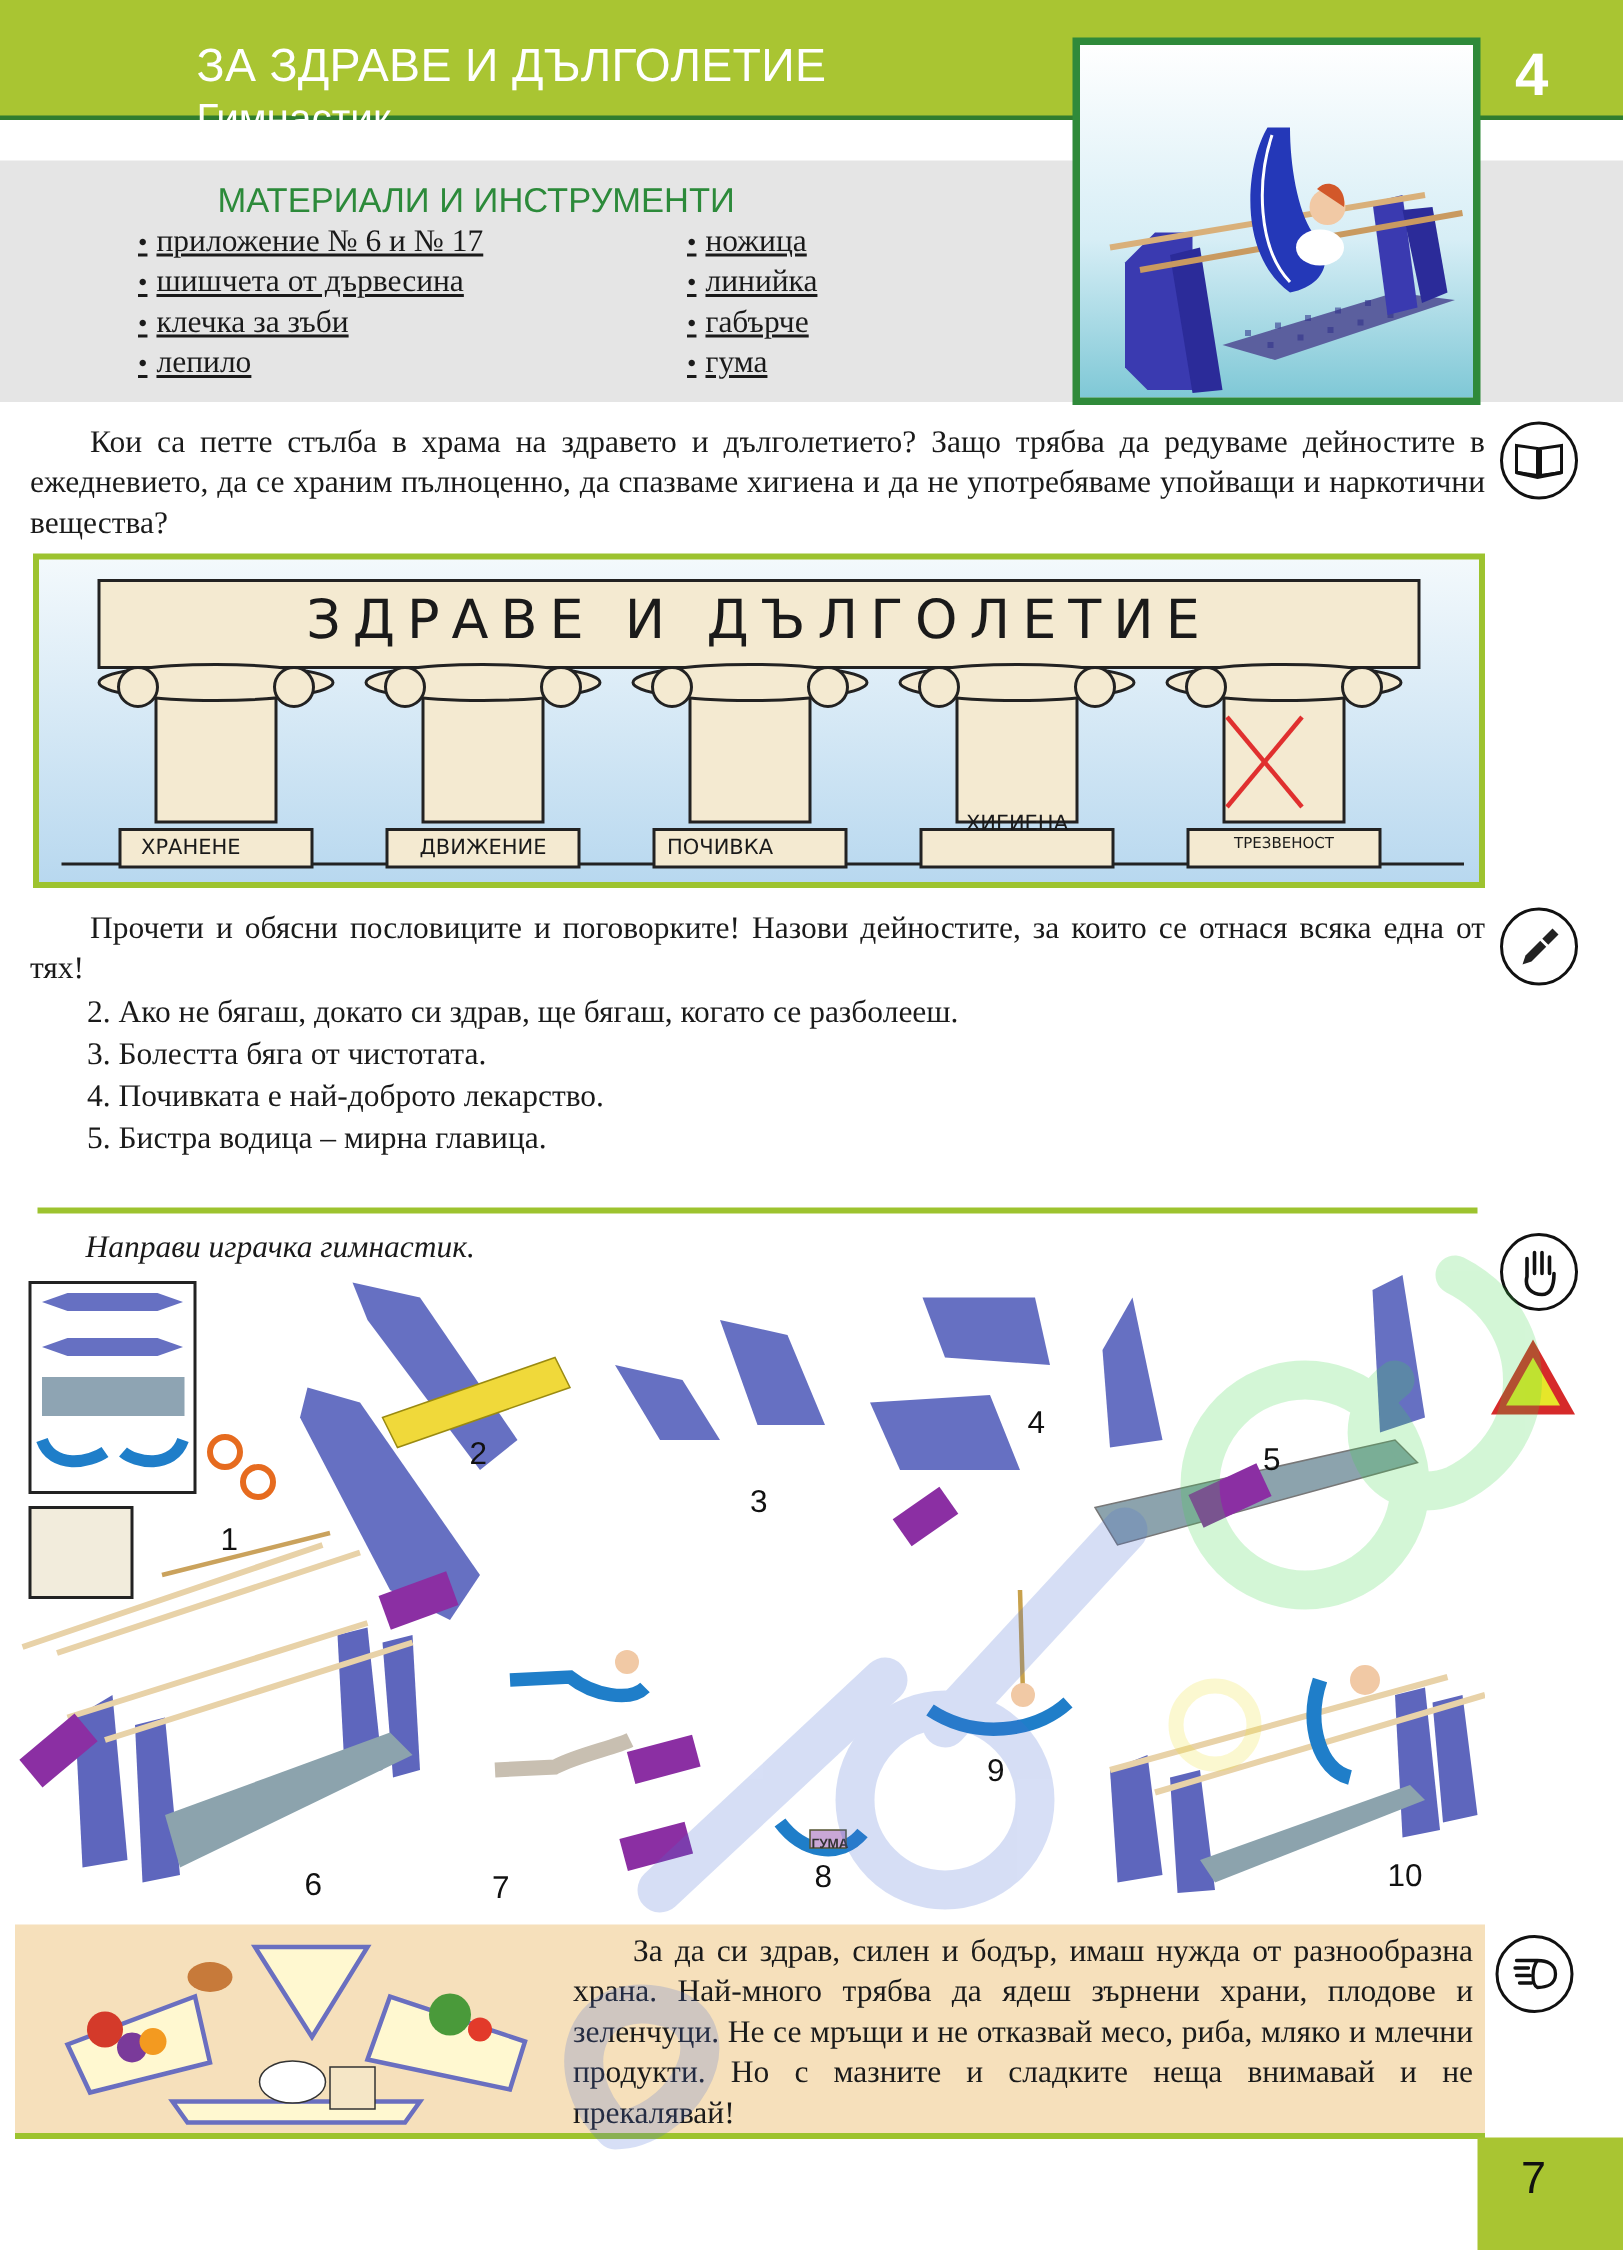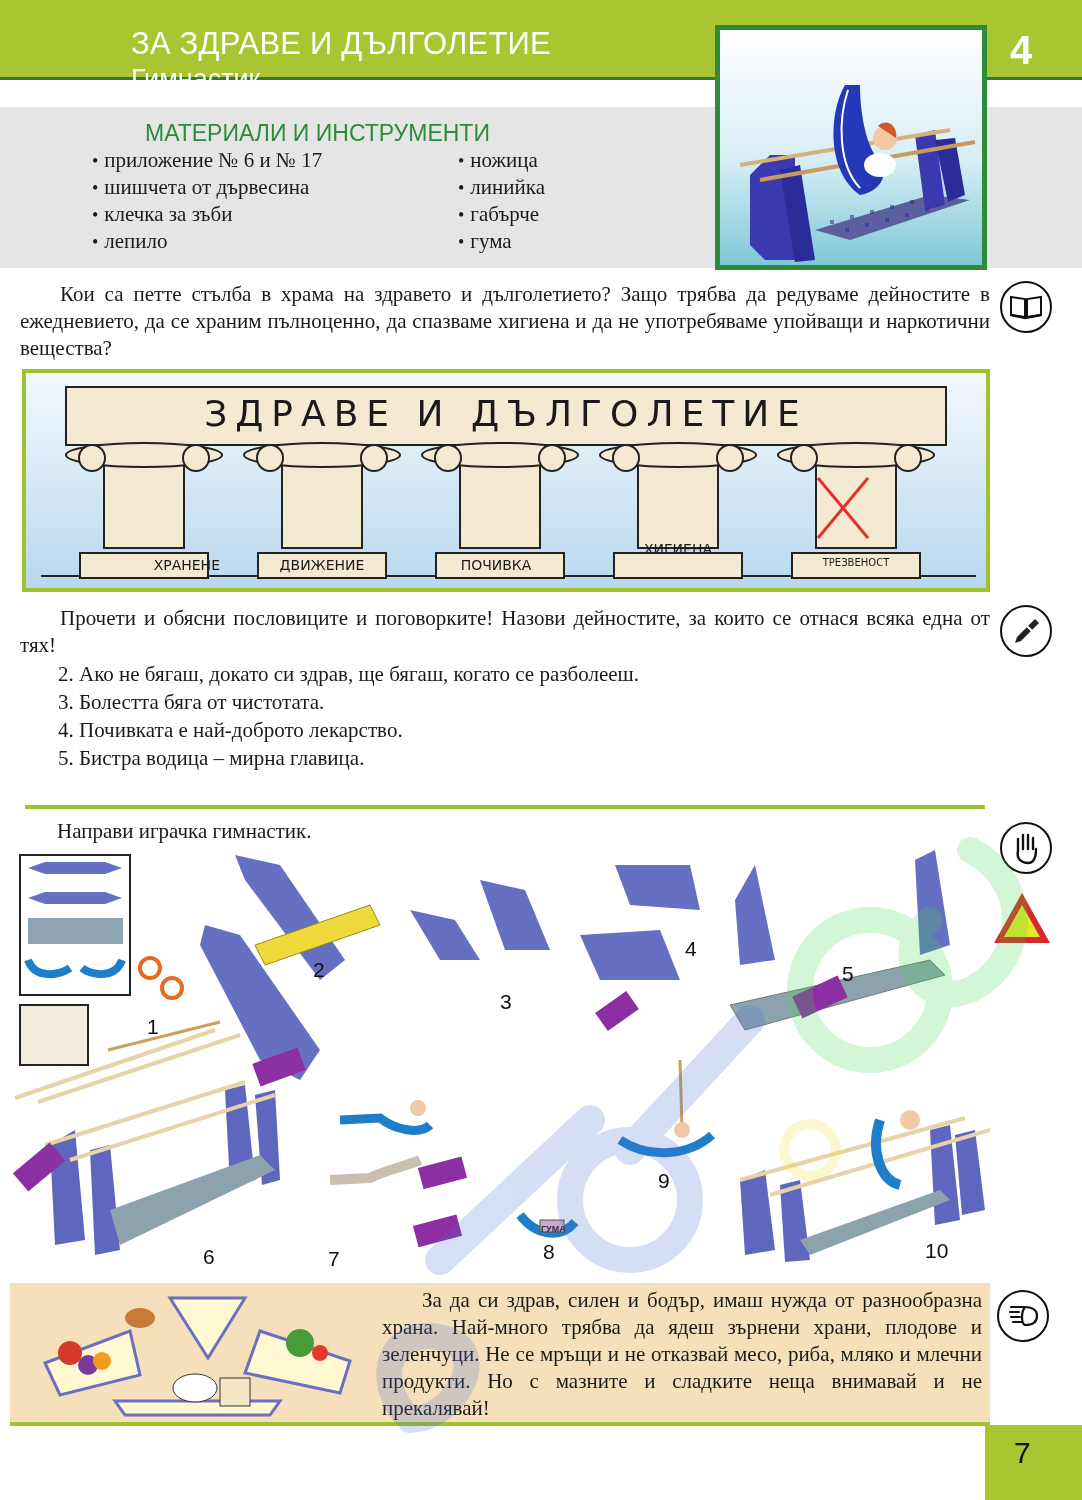--- a/index.html
+++ b/index.html
@@ -8,21 +8,21 @@
 
   
   .header { position: absolute; left: 0; top: 0; width: 1082px; height: 80px; background: #a9c532; border-bottom: 3px solid #2f7d2f; }
   .header-title { position: absolute; left: 131px; top: 26px; font-family: "Liberation Sans", sans-serif; font-size: 31px; color: #ffffff; letter-spacing: 0.2px; }
   .header-subtitle { position: absolute; left: 131px; top: 64px; font-family: "Liberation Sans", sans-serif; font-size: 27px; color: #ffffff; }
   .lesson-number { position: absolute; left: 1010px; top: 28px; font-family: "Liberation Sans", sans-serif; font-weight: bold; font-size: 40px; color: #ffffff; }
 
   
   .materials { position: absolute; left: 0; top: 107px; width: 1082px; height: 161px; background: #e5e5e5; }
   .materials-title { position: absolute; left: 145px; top: 13px; font-family: "Liberation Sans", sans-serif; font-size: 23px; color: #2c8a3a; }
-  .mat-col { position: absolute; top: 40px; list-style: none; font-size: 21px; line-height: 26px; }
+  .mat-col { position: absolute; top: 40px; list-style: none; font-size: 21px; line-height: 26px; text-decoration: underline; }
   .mat-col li::before { content: "\2022"; margin-right: 6px; font-size: 18px; }
   .mat-col.left { left: 92px; }
   .mat-col.right { left: 458px; }
 
   
   .photo { position: absolute; left: 715px; top: 25px; width: 272px; height: 245px; border: 5px solid #2f8a3a; background: linear-gradient(#ffffff 0%, #d7eef6 55%, #7fc8d6 100%); overflow: hidden; }
 
   
   .para { position: absolute; font-size: 21px; line-height: 27px; text-align: justify; }
   .p1 { left: 20px; top: 281px; width: 970px; text-indent: 40px; }
@@ -31,21 +31,21 @@
 
   
   .temple { position: absolute; left: 22px; top: 369px; width: 968px; height: 223px; border: 4px solid #9dc32f; background: linear-gradient(#f3f9fc, #b8d8ef); }
   .temple-label { position: absolute; font-family: "DejaVu Sans", sans-serif; }
 
   
   .p2 { left: 20px; top: 605px; width: 970px; text-indent: 40px; }
   .proverbs { position: absolute; left: 58px; top: 660px; list-style: none; font-size: 21px; line-height: 28px; }
 
   .divider { position: absolute; left: 25px; top: 805px; width: 960px; height: 4px; background: #9dc32f; }
-  .p3 { left: 57px; top: 818px; font-size: 21px; }
+  .p3 { left: 57px; top: 818px; font-size: 21px; font-style: italic; }
 
   .step-num { position: absolute; font-family: "Liberation Sans", sans-serif; font-size: 21px; color: #111; }
 
   
   .food-box { position: absolute; left: 10px; top: 1283px; width: 980px; height: 143px; background: #f6e0bb; border-bottom: 4px solid #9dc32f; }
   .p4 { left: 382px; top: 1287px; width: 600px; text-indent: 40px; font-size: 21px; line-height: 27px; }
 
   .page-number-box { position: absolute; left: 985px; top: 1425px; width: 97px; height: 75px; background: #a9c532; }
   .page-number { position: absolute; left: 1014px; top: 1436px; font-family: "Liberation Sans", sans-serif; font-size: 30px; color: #111; }
 
@@ -153,23 +153,23 @@
           <circle cx="112" cy="85" r="13"></circle>
           <rect x="-4" y="180" width="128" height="25"></rect>
         </g>
     </g>
     <g stroke="#e0302f" stroke-width="3">
         <line x1="792" y1="105" x2="842" y2="165"></line>
         <line x1="842" y1="105" x2="792" y2="165"></line>
       </g>
   </svg>
   <div class="temple-label" style="left:0;top:20px;width:960px;text-align:center;font-size:36px;letter-spacing:8px;">ЗДРАВЕ И ДЪЛГОЛЕТИЕ</div>
-  <div class="temple-label" style="left:46px;top:184px;width:148px;text-align:right;font-size:14px;">ХРАНЕНЕ</div>
+  <div class="temple-label" style="left:68px;top:184px;width:148px;text-align:left;font-size:14px;">ХРАНЕНЕ</div>
   <div class="temple-label" style="left:232px;top:184px;width:128px;text-align:center;font-size:14px;">ДВИЖЕНИЕ</div>
-  <div class="temple-label" style="left:418px;top:184px;width:104px;text-align:center;font-size:14px;">ПОЧИВКА</div>
+  <div class="temple-label" style="left:402px;top:184px;width:104px;text-align:center;font-size:14px;">ПОЧИВКА</div>
   <div class="temple-label" style="left:588px;top:168px;width:128px;text-align:center;font-size:14px;">ХИГИЕНА</div>
   <div class="temple-label" style="left:766px;top:184px;width:128px;text-align:center;font-size:10px;">ТРЕЗВЕНОСТ</div>
 </div>
 
 <p class="para p2">Прочети и обясни пословиците и поговорките! Назови дейностите, за които се отнася всяка една от тях!</p>
 <div class="side-icon" style="left:1000px; top:605px;">
   <svg width="30" height="30" viewBox="0 0 30 30">
       <path d="M24,3 L28,7 L10,25 L4,27 L6,21 Z" fill="#222"></path>
       <line x1="16" y1="10" x2="21" y2="15" stroke="#fff" stroke-width="2"></line>
     </svg>

